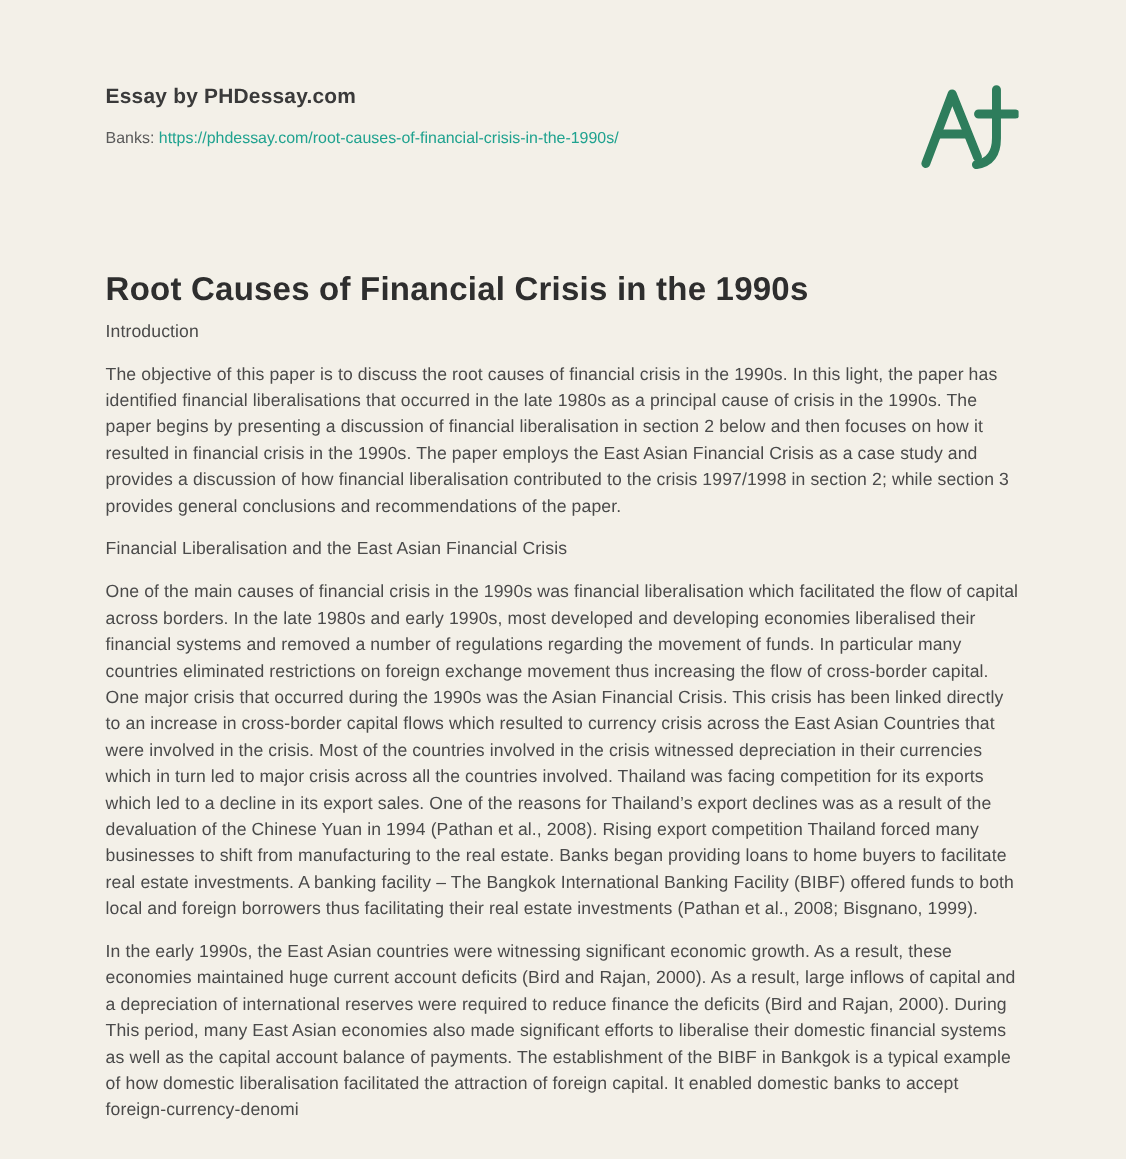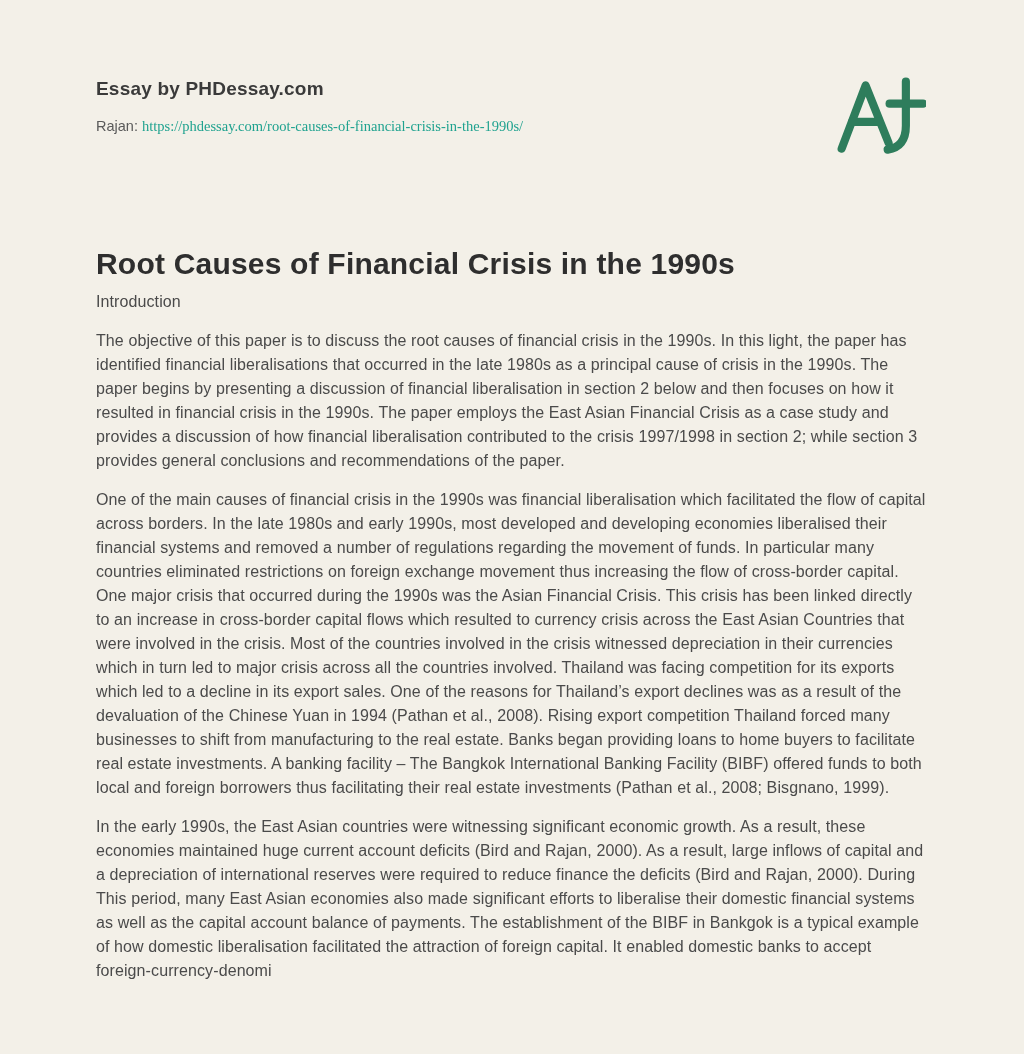--- a/index.html
+++ b/index.html
@@ -31,21 +31,20 @@
   .source-line {
     margin-top: 17px;
     font-size: 14.5px;
     line-height: 18px;
     color: #5a5a5a;
   }
   .source-link {
     color: #1fa28f;
     text-decoration: none;
     cursor: pointer;
-    font-family: Liberation Serif, serif;
   }
   .logo {
     width: 92px;
     height: 92px;
     margin-top: -6px;
     margin-right: 2px;
     flex: 0 0 auto;
   }
   .logo svg { width: 92px; height: 92px; display: block; }
   .title {
@@ -67,39 +66,40 @@
 </style>
 </head>
 <body>
 
 <div class="page">
 
   <header class="header">
     <div class="header-left">
       <div class="brand">Essay by PHDessay.com</div>
       <div class="source-line">
-        <span>Rajan:</span>
+        <span>Banks:</span>
         <a class="source-link">https://phdessay.com/root-causes-of-financial-crisis-in-the-1990s/</a>
       </div>
     </div>
     <div class="logo">
       <svg viewBox="0 0 96 96" aria-hidden="true">
         <g fill="none" stroke="#2e7d5c" stroke-width="8.5" stroke-linecap="round" stroke-linejoin="round">
           <path d="M8 80 L33 14 L57 74"></path>
           <path d="M19 52 L47 52"></path>
           <path d="M75 10 L75 56 Q75 78 56 81"></path>
           <path d="M58 33 L93 33"></path>
         </g>
       </svg>
     </div>
   </header>
 
   <main class="content-wrap">
     <h1 class="title">Root Causes of Financial Crisis in the 1990s</h1>
     <div class="content">
       <p class="para">Introduction</p>
       <p class="para">The objective of this paper is to discuss the root causes of financial crisis in the 1990s. In this light, the paper has identified financial liberalisations that occurred in the late 1980s as a principal cause of crisis in the 1990s. The paper begins by presenting a discussion of financial liberalisation in section 2 below and then focuses on how it resulted in financial crisis in the 1990s. The paper employs the East Asian Financial Crisis as a case study and provides a discussion of how financial liberalisation contributed to the crisis 1997/1998 in section 2; while section 3 provides general conclusions and recommendations of the paper.</p>
+      <p class="para">Financial Liberalisation and the East Asian Financial Crisis</p>
       <p class="para">One of the main causes of financial crisis in the 1990s was financial liberalisation which facilitated the flow of capital across borders. In the late 1980s and early 1990s, most developed and developing economies liberalised their financial systems and removed a number of regulations regarding the movement of funds. In particular many countries eliminated restrictions on foreign exchange movement thus increasing the flow of cross-border capital. One major crisis that occurred during the 1990s was the Asian Financial Crisis. This crisis has been linked directly to an increase in cross-border capital flows which resulted to currency crisis across the East Asian Countries that were involved in the crisis. Most of the countries involved in the crisis witnessed depreciation in their currencies which in turn led to major crisis across all the countries involved. Thailand was facing competition for its exports which led to a decline in its export sales. One of the reasons for Thailand’s export declines was as a result of the devaluation of the Chinese Yuan in 1994 (Pathan et al., 2008). Rising export competition Thailand forced many businesses to shift from manufacturing to the real estate. Banks began providing loans to home buyers to facilitate real estate investments. A banking facility – The Bangkok International Banking Facility (BIBF) offered funds to both local and foreign borrowers thus facilitating their real estate investments (Pathan et al., 2008; Bisgnano, 1999).</p>
       <p class="para">In the early 1990s, the East Asian countries were witnessing significant economic growth. As a result, these economies maintained huge current account deficits (Bird and Rajan, 2000). As a result, large inflows of capital and a depreciation of international reserves were required to reduce finance the deficits (Bird and Rajan, 2000). During This period, many East Asian economies also made significant efforts to liberalise their domestic financial systems as well as the capital account balance of payments. The establishment of the BIBF in Bankgok is a typical example of how domestic liberalisation facilitated the attraction of foreign capital. It enabled domestic banks to accept foreign-currency-denomi</p>
     </div>
   </main>
 
 </div>
 
 </body></html>

